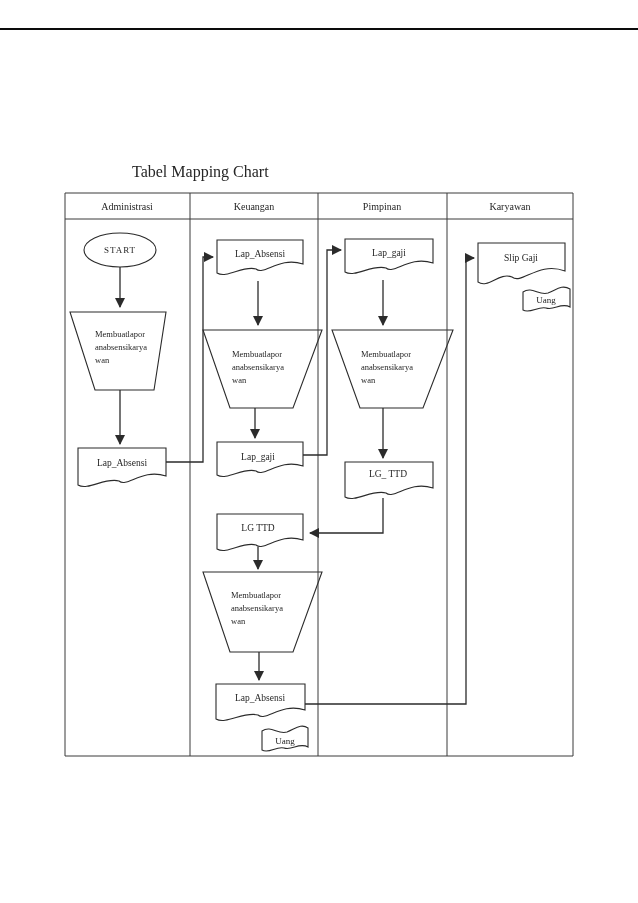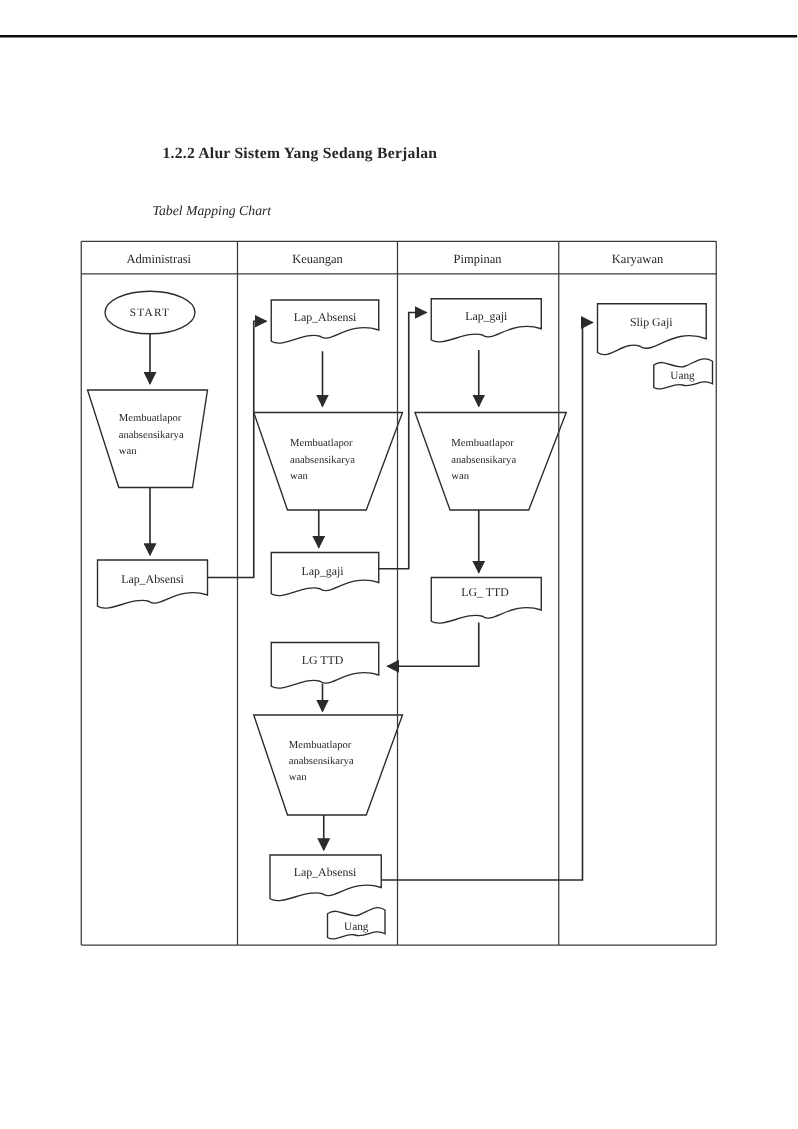--- a/index.html
+++ b/index.html
@@ -6,40 +6,39 @@
   .page {
     position:relative; width:638px; height:903px; background:#ffffff;
     font-family:"Liberation Serif", serif; color:#262626; overflow:hidden;
   }
   .top-rule { position:absolute; left:0; top:28px; width:638px; height:2px; background:#0c0c0c; }
   .title {
     position:absolute; left:130px; top:115px;
     font-size:12.5px; font-weight:bold; letter-spacing:0.2px; white-space:nowrap;
   }
   .subtitle {
-    position:absolute; left:122px; top:163px;
-    font-size:11px; font-style:italic; white-space:nowrap;
+    position:absolute; left:132px; top:163px;
+    font-size:16px; white-space:nowrap;
   }
   svg.chart { position:absolute; left:0; top:0; }
   .tline { stroke:#3a3a3a; stroke-width:1; fill:none; }
   .shape { fill:#ffffff; stroke:#2b2b2b; stroke-width:1.1; }
   .conn  { fill:none; stroke:#2b2b2b; stroke-width:1.3; }
   text   { font-family:"Liberation Serif", serif; fill:#262626; }
   .th    { font-size:10px; text-anchor:middle; }
   .tstart{ font-size:9px; text-anchor:middle; letter-spacing:1px; }
   .tdoc  { font-size:9.5px; text-anchor:middle; }
   .tproc { font-size:8.5px; text-anchor:start; }
   .tflag { font-size:9px; text-anchor:middle; }
 </style>
 </head>
 <body>
 
 <div class="page">
   <div class="top-rule"></div>
-  <div class="title">1.2.2 Alur Sistem Yang Sedang Berjalan</div>
   <div class="subtitle">Tabel Mapping Chart</div>
 
   <svg class="chart" width="638" height="903" viewBox="0 0 638 903">
     <defs>
       <marker id="arrow" viewBox="0 0 10 10" refX="9" refY="5" markerWidth="8" markerHeight="8" orient="auto-start-reverse">
         <path d="M0,0 L10,5 L0,10 Z" fill="#2b2b2b"></path>
       </marker>
     </defs>
 
     <g>

